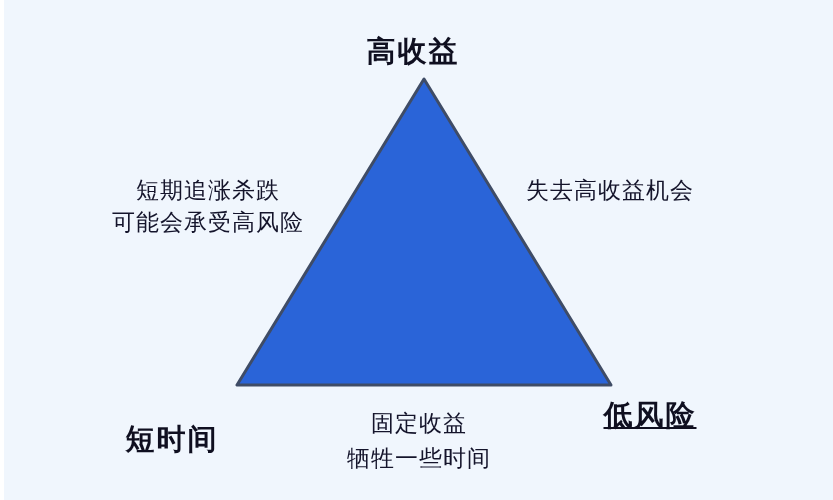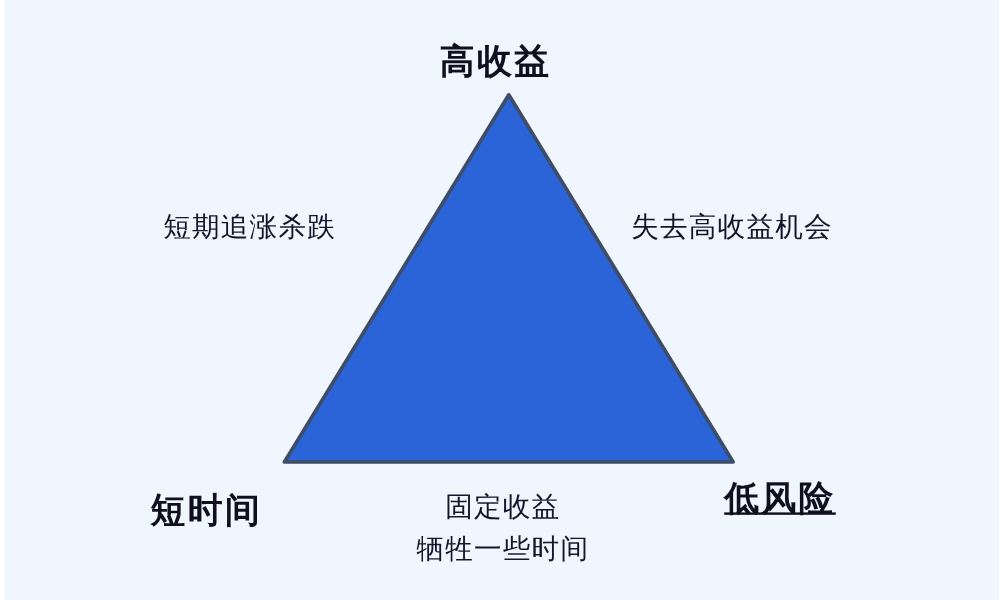--- a/index.html
+++ b/index.html
@@ -43,21 +43,21 @@
   .annotation {
     font-size: 23px;
     font-weight: 500;
     letter-spacing: 1px;
     line-height: 32px;
   }
   .annotation.bottom-annotation {
     line-height: 35px;
   }
   .pos-top-vertex      { left: 413px; top: 36px;  }
-  .pos-bottomleft-vertex  { left: 172px; top: 410px; }
+  .pos-bottomleft-vertex  { left: 172px; top: 424px; }
   .pos-bottomright-vertex { left: 650px; top: 400px; text-decoration: underline; }
   .pos-left-annotation  { left: 208px; top: 174px; }
   .pos-right-annotation { left: 610px; top: 174px; }
   .pos-bottom-annotation{ left: 419px; top: 406px; }
 </style>
 </head>
 <body>
 
 <div class="stage">
 
@@ -68,20 +68,21 @@
   </svg>
 
   <div class="label vertex-label pos-top-vertex">高收益</div>
 
   <div class="label vertex-label pos-bottomleft-vertex">短时间</div>
 
   <div class="label vertex-label pos-bottomright-vertex">低风险</div>
 
   <div class="label annotation pos-left-annotation">
     <div>短期追涨杀跌</div>
+    <div>可能会承受高风险</div>
   </div>
 
   <div class="label annotation pos-right-annotation">
     <div>失去高收益机会</div>
   </div>
 
   <div class="label annotation bottom-annotation pos-bottom-annotation">
     <div>固定收益</div>
     <div>牺牲一些时间</div>
   </div>

